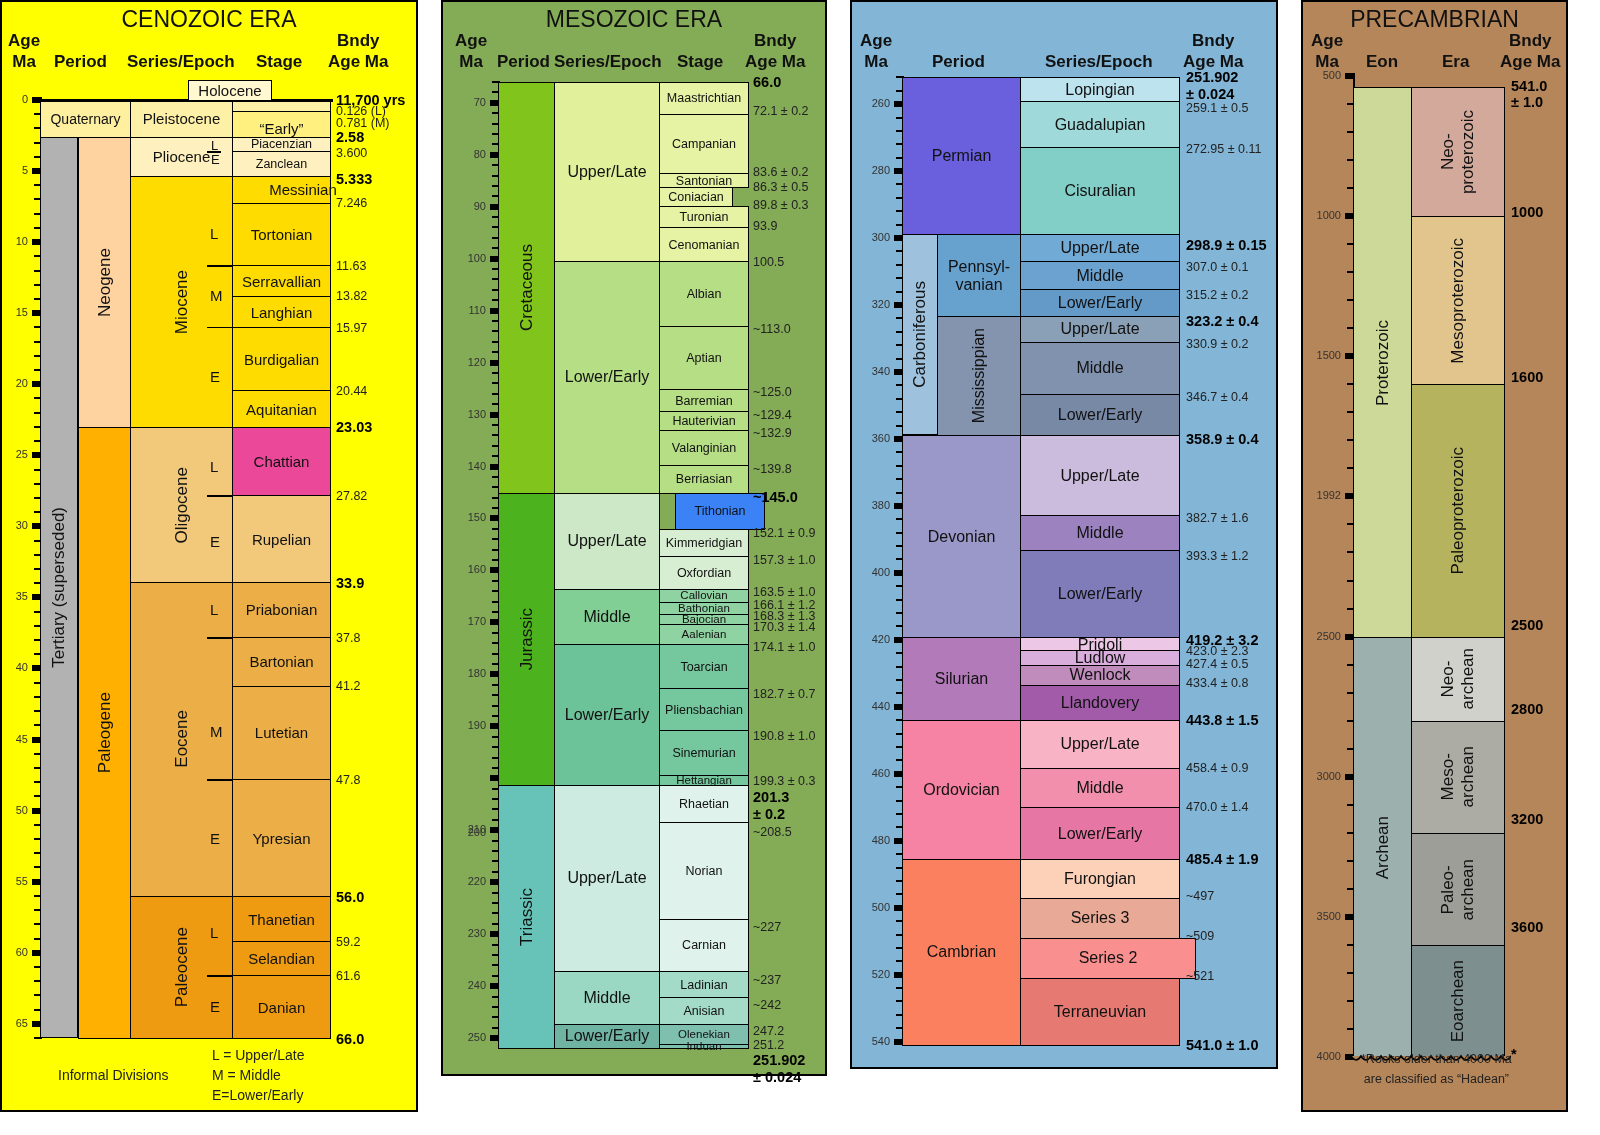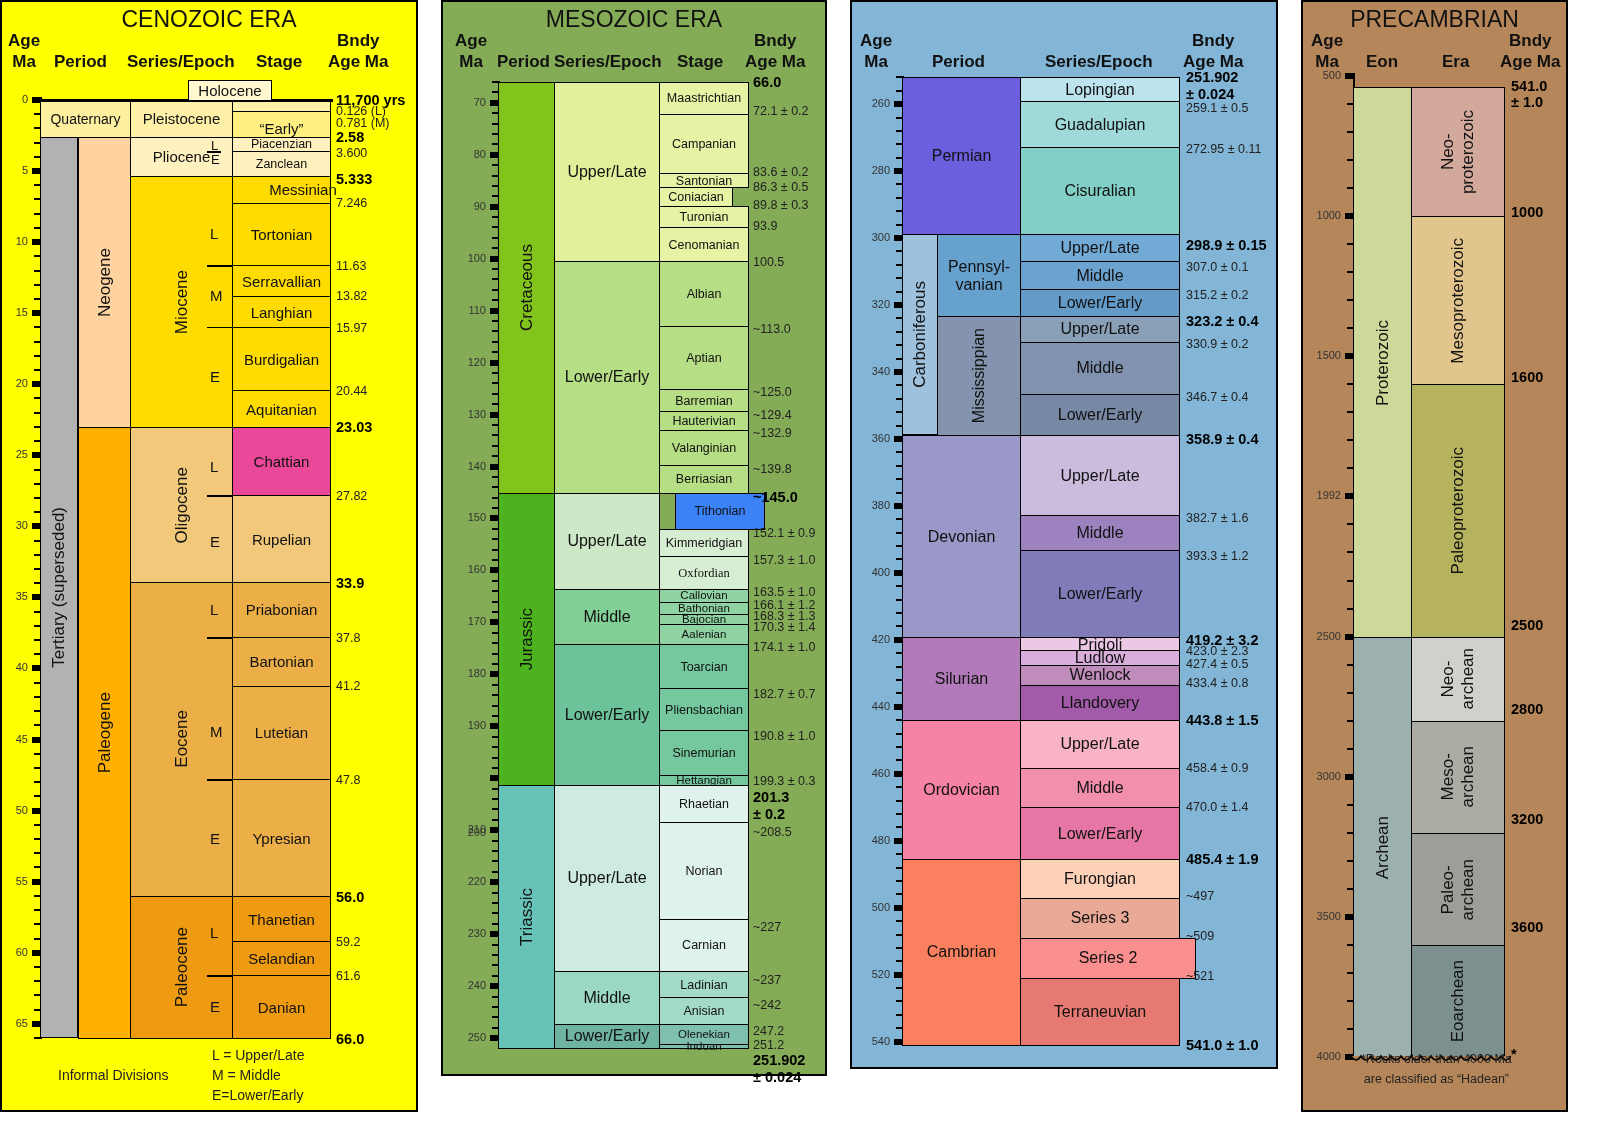--- a/index.html
+++ b/index.html
@@ -447,21 +447,21 @@
       <div class="blk sm" style="left: 216px; top: 463.486px; width: 90px; height: 28.0207px; background: rgb(182, 222, 133);">
         <span style="white-space: pre-line;">Berriasian</span>
       </div>
       <div class="blk sm" style="left: 216px; top: 490.507px; width: 90px; height: 37.8936px; background: #3b82f6; margin-left: 16px;">
         <span style="white-space: pre-line;">Tithonian</span>
       </div>
       <div class="blk sm" style="left: 216px; top: 527.4px; width: 90px; height: 28.0207px; background: rgb(216, 238, 211);">
         <span style="white-space: pre-line;">Kimmeridgian</span>
       </div>
       <div class="blk sm" style="left: 216px; top: 554.421px; width: 90px; height: 33.217px; background: rgb(216, 238, 211);">
-        <span style="white-space: pre-line; font-family: Liberation Serif, serif;">Oxfordian</span>
+        <span style="white-space: pre-line;">Oxfordian</span>
       </div>
       <div class="blk xs" style="left: 216px; top: 586.638px; width: 90px; height: 14.5103px; background: rgb(142, 211, 161);">
         <span style="white-space: pre-line;">Callovian</span>
       </div>
       <div class="blk xs" style="left: 216px; top: 600.148px; width: 90px; height: 12.4318px; background: rgb(142, 211, 161);">
         <span style="white-space: pre-line;">Bathonian</span>
       </div>
       <div class="blk xs" style="left: 216px; top: 611.58px; width: 90px; height: 11.3926px; background: rgb(142, 211, 161);">
         <span style="white-space: pre-line;">Bajocian</span>
       </div>

